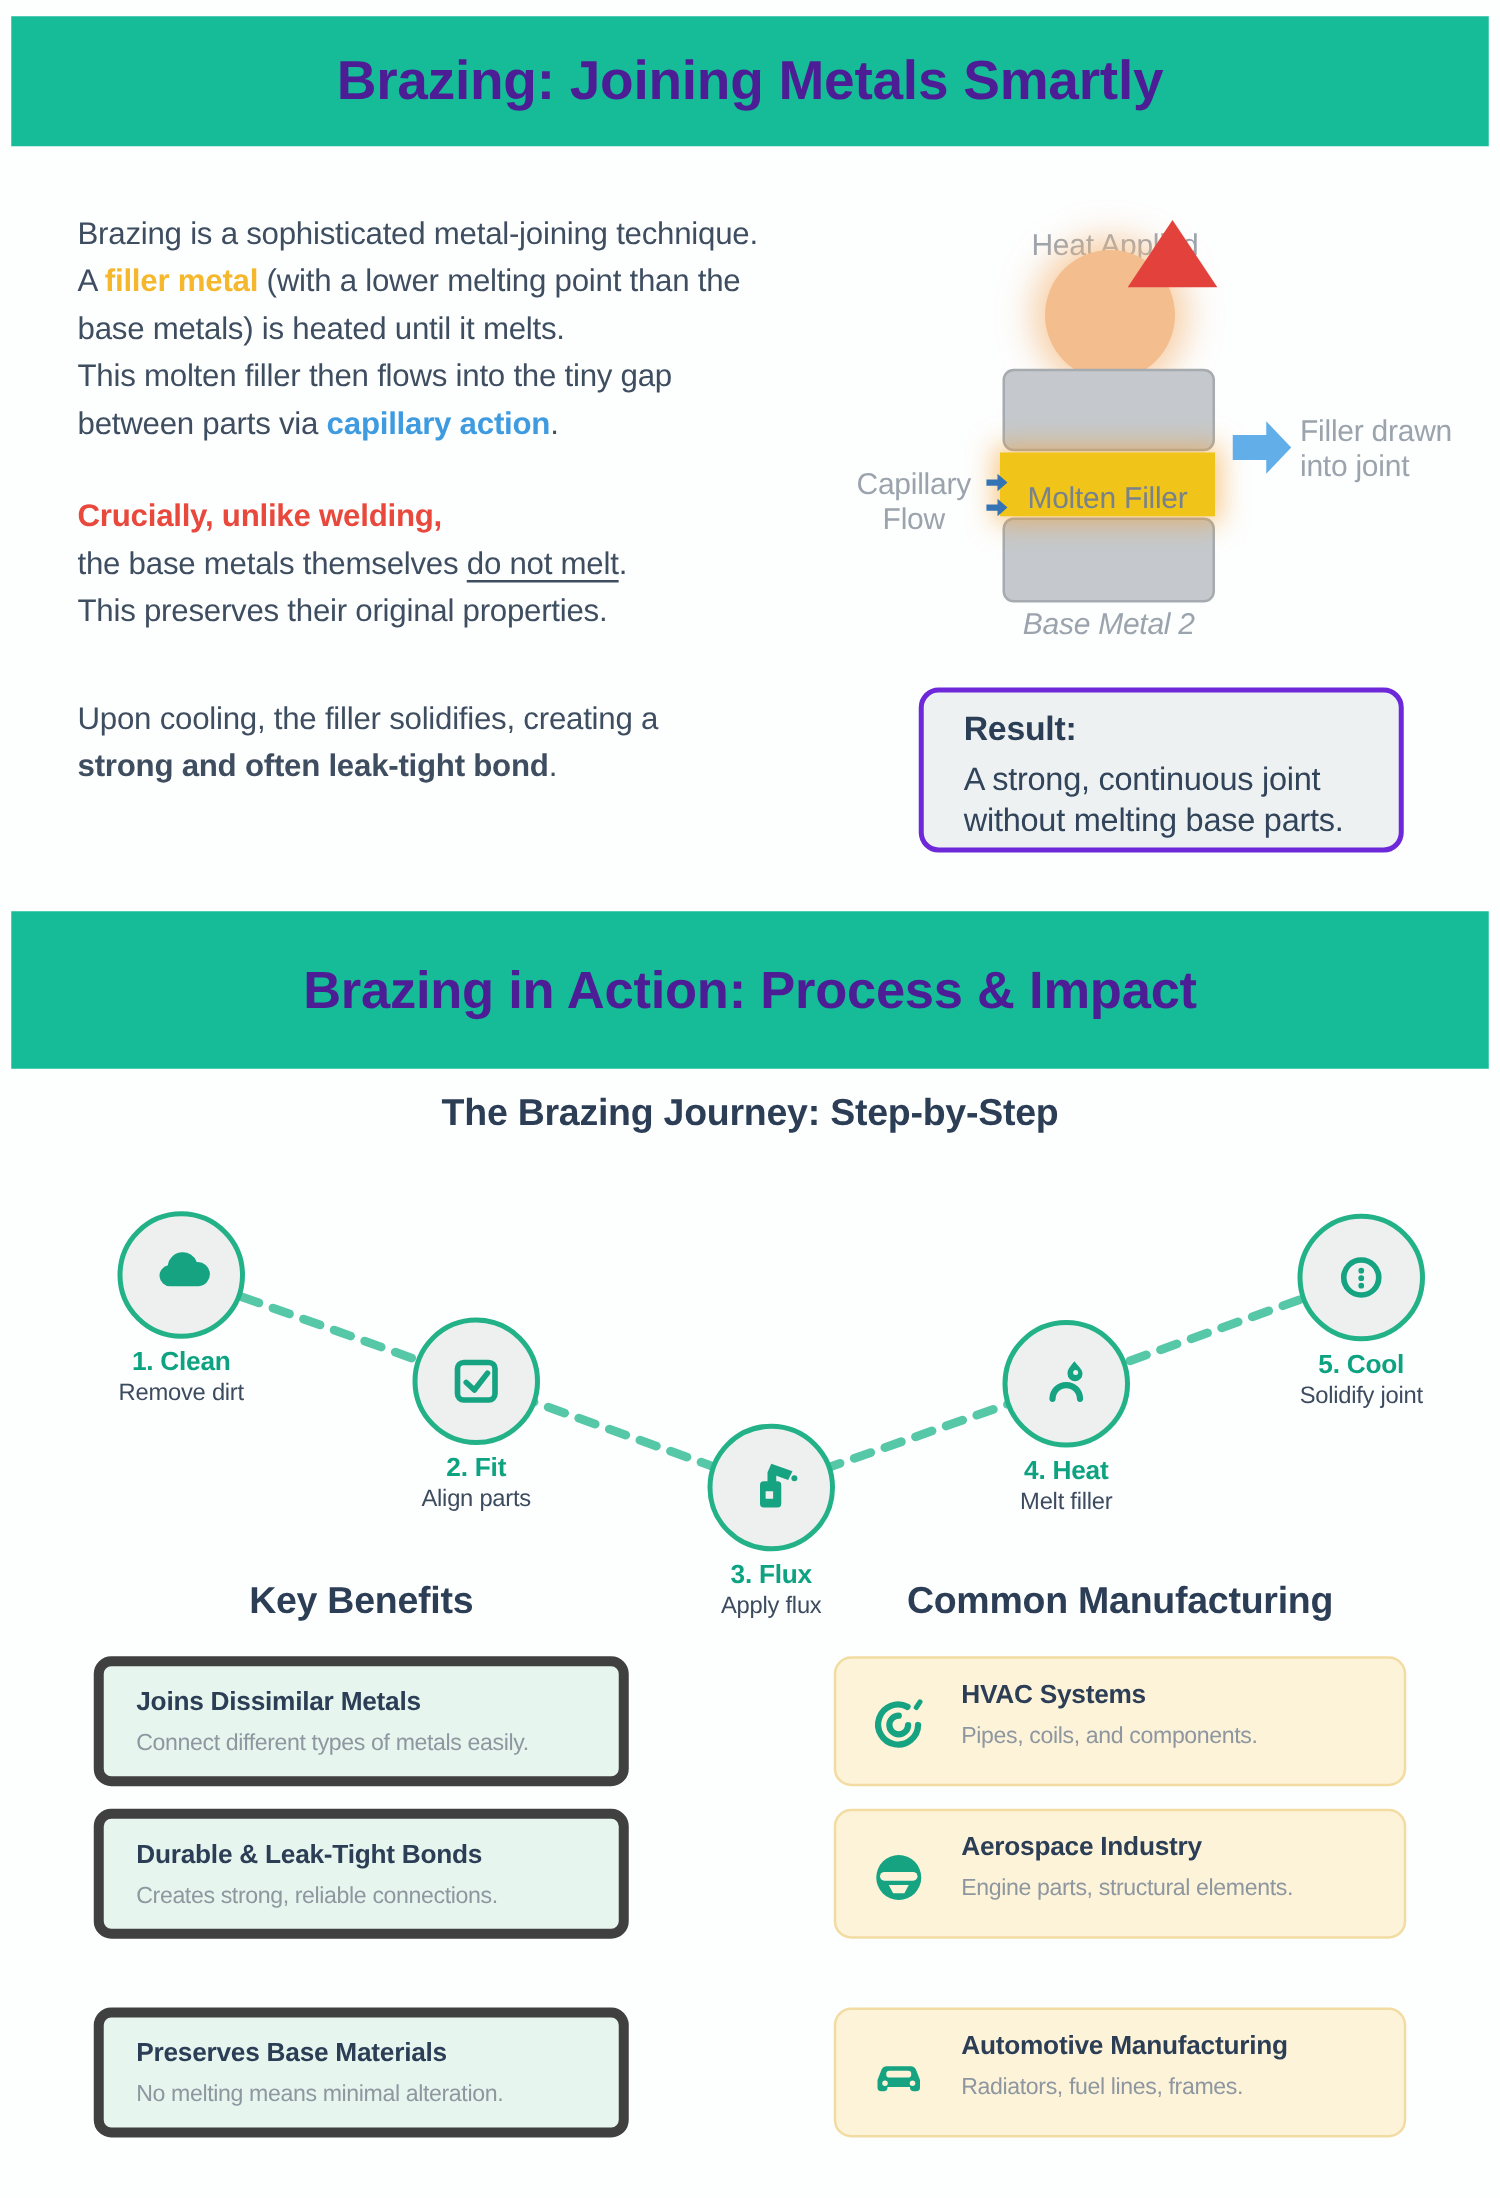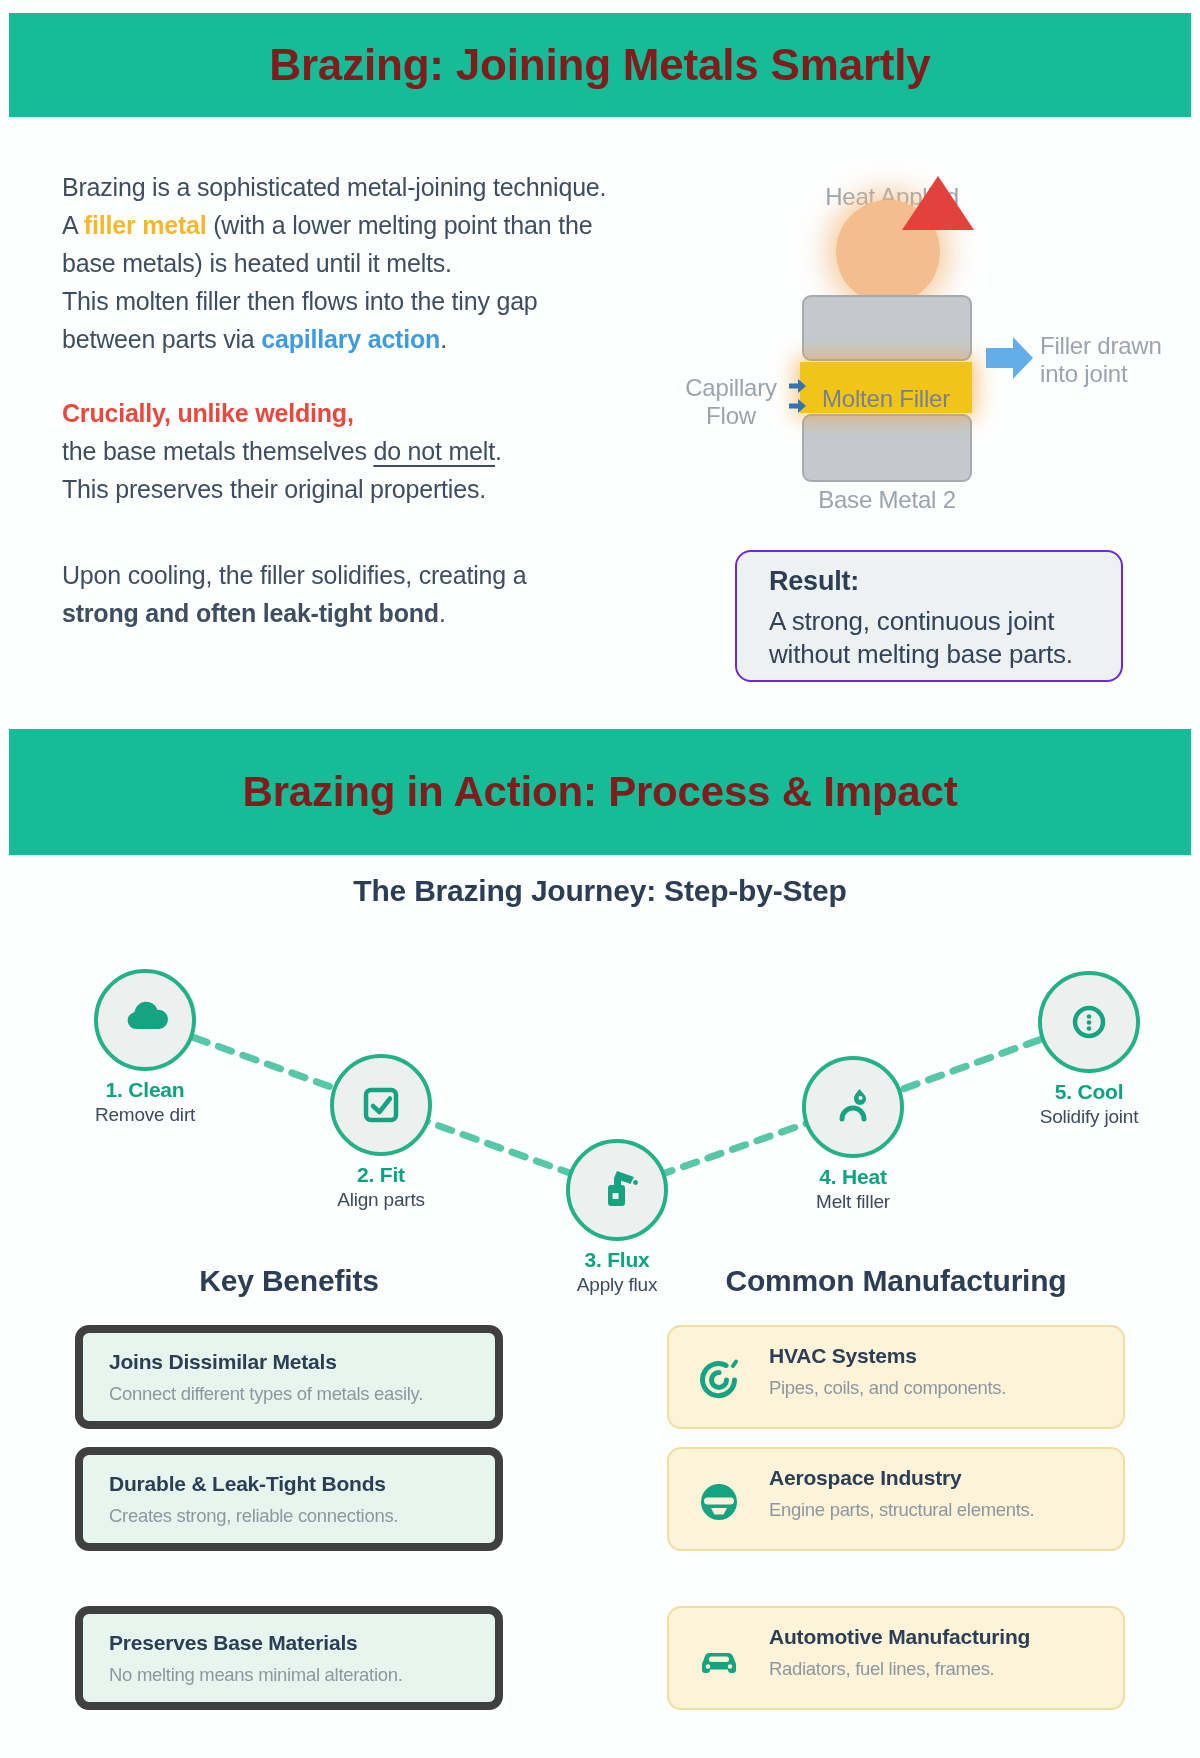--- a/index.html
+++ b/index.html
@@ -4,21 +4,21 @@
 <style>
   html,body{margin:0;padding:0;background:#fdfefe;}
   .page{position:relative;width:1200px;height:1758px;background:#fdfefe;overflow:hidden;
         font-family:"Liberation Sans",sans-serif;letter-spacing:-0.2px;color:#3e4e60;}
 
   
   .banner{position:absolute;left:9px;width:1182px;background:#16bc98;display:flex;
           align-items:center;justify-content:center;}
   .banner1{top:13px;height:104px;}
   .banner2{top:729px;height:126px;}
-  .banner h1{margin:0;color:#7f1d1d;font-weight:700;}
+  .banner h1{margin:0;color:#4c1d95;font-weight:700;}
   .banner1 h1{font-size:44px;}
   .banner2 h1{font-size:42px;}
 
   
   .intro-text{position:absolute;left:62px;top:168px;width:700px;font-size:25px;line-height:38px;}
   .intro-text p{margin:0;white-space:nowrap;}
   .p1{margin-bottom:36px !important;}
   .p2{margin-bottom:48px !important;}
   .amber{color:#f5b82d;font-weight:700;}
   .blue{color:#3e9be0;font-weight:700;}
@@ -39,23 +39,23 @@
   .rect2{top:414px;height:68px;}
   .molten{position:absolute;left:800px;top:362px;width:172px;height:51px;background:#f0c419;
           box-shadow:0 0 20px 5px rgba(246,156,36,0.55);z-index:3;display:flex;align-items:flex-end;
           justify-content:center;color:#78828c;font-size:24px;}
   .cap-label{left:672px;top:374px;width:118px;text-align:center;}
   .cap-arrow{position:absolute;z-index:4;}
   .cap-arrow.a1{left:789px;top:379px;}
   .cap-arrow.a2{left:789px;top:399px;}
   .joint-arrow{position:absolute;left:986px;top:335px;z-index:3;}
   .joint-text{left:1040px;top:332px;width:150px;text-align:left;}
-  .base2-label{left:802px;top:486px;width:170px;text-align:center;}
+  .base2-label{left:802px;top:486px;width:170px;text-align:center;font-style:italic;}
   .result-box{position:absolute;left:735px;top:550px;width:388px;height:132px;background:#edf1f2;
-              border:2px solid #6d28d9;border-radius:16px;box-sizing:border-box;padding:14px 0 0 32px;}
+              border:4px solid #6d28d9;border-radius:16px;box-sizing:border-box;padding:14px 0 0 32px;}
   .result-title{color:#2c3e55;font-weight:700;font-size:27px;margin-bottom:8px;}
   .result-line{color:#32445a;font-size:26px;line-height:33px;white-space:nowrap;}
 
   
   .journey-title{position:absolute;left:0;top:874px;width:1200px;margin:0;text-align:center;
                  color:#2c3e55;font-size:30px;font-weight:700;}
   .connector{position:absolute;left:0;top:850px;z-index:1;}
   .step{position:absolute;width:220px;text-align:center;z-index:2;}
   .circle{width:102px;height:102px;border-radius:50%;background:#edf0ef;border:4px solid #23b287;
           box-sizing:border-box;margin:0 auto;display:flex;align-items:center;justify-content:center;}

